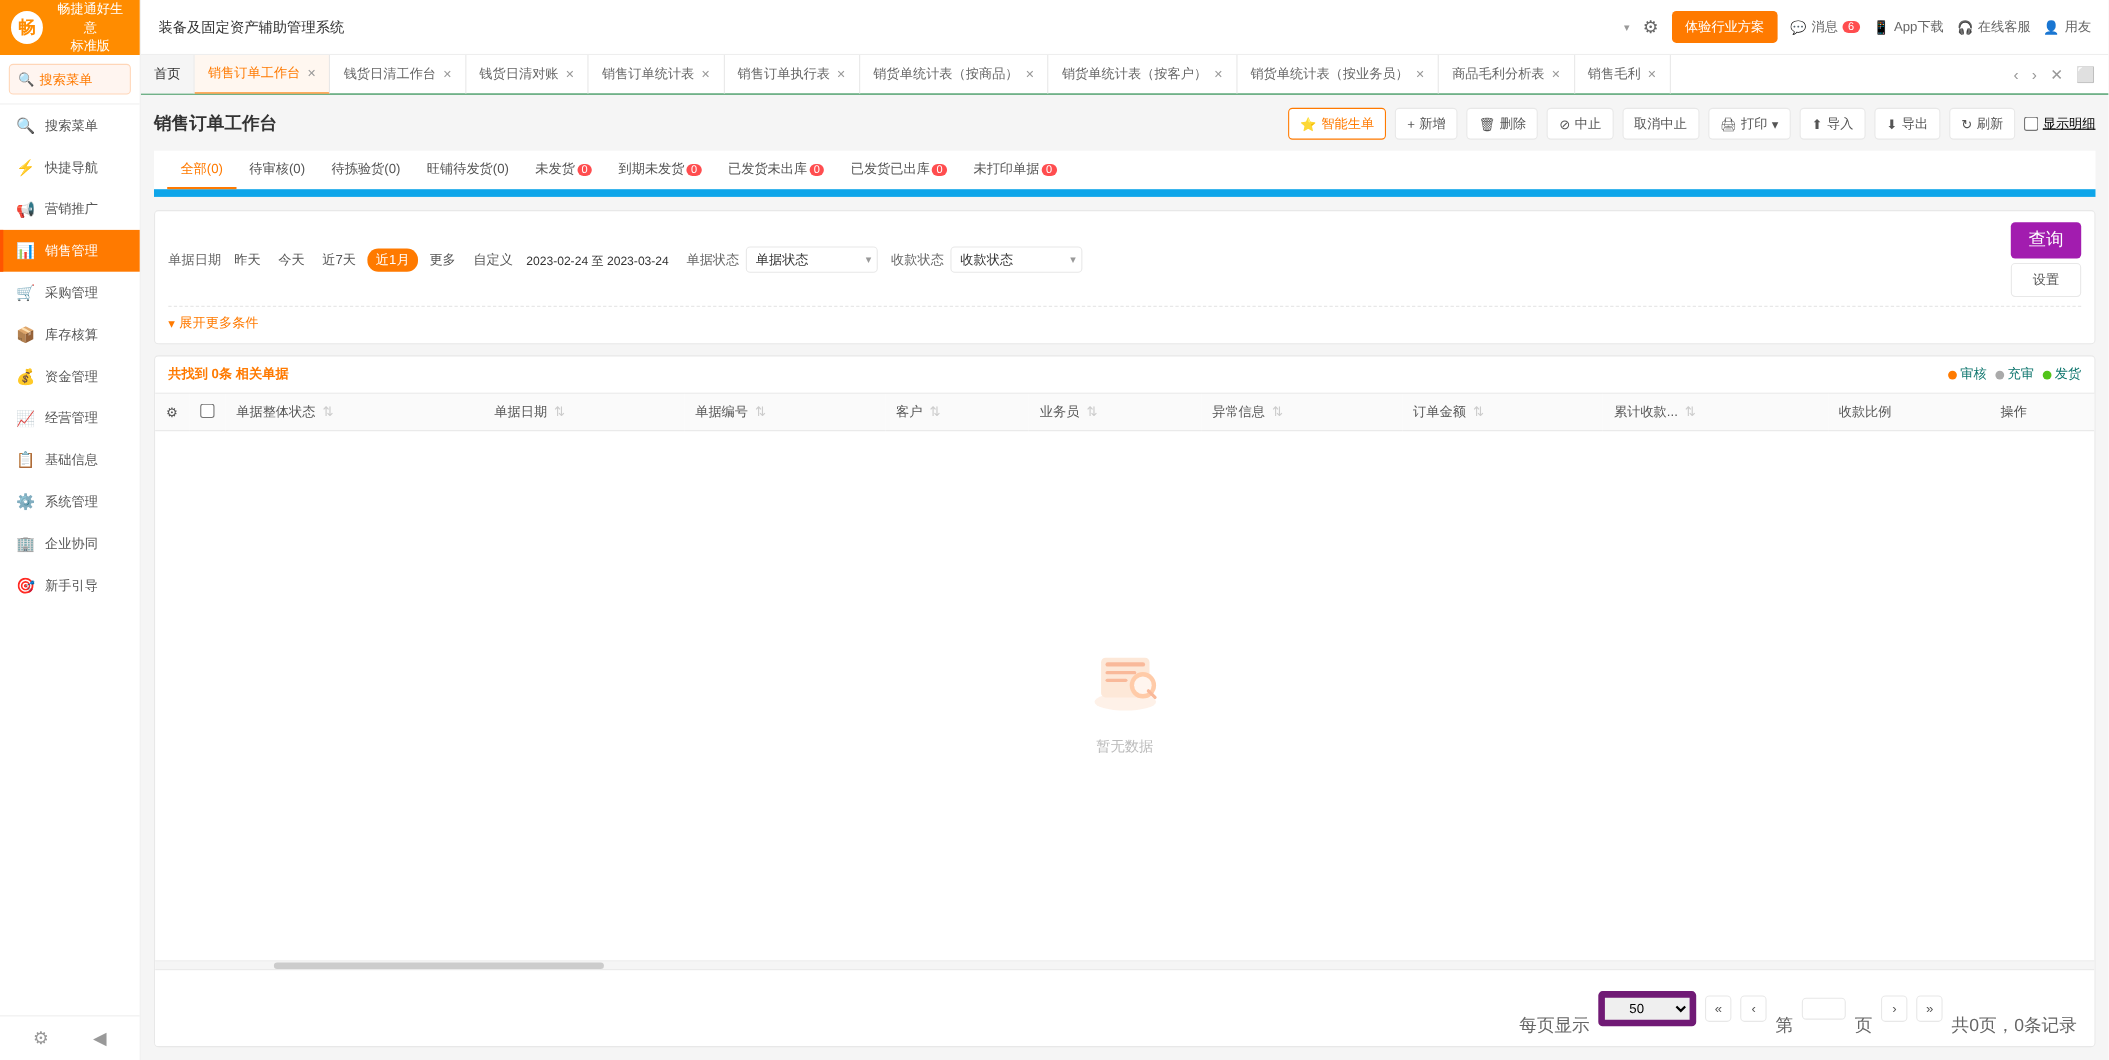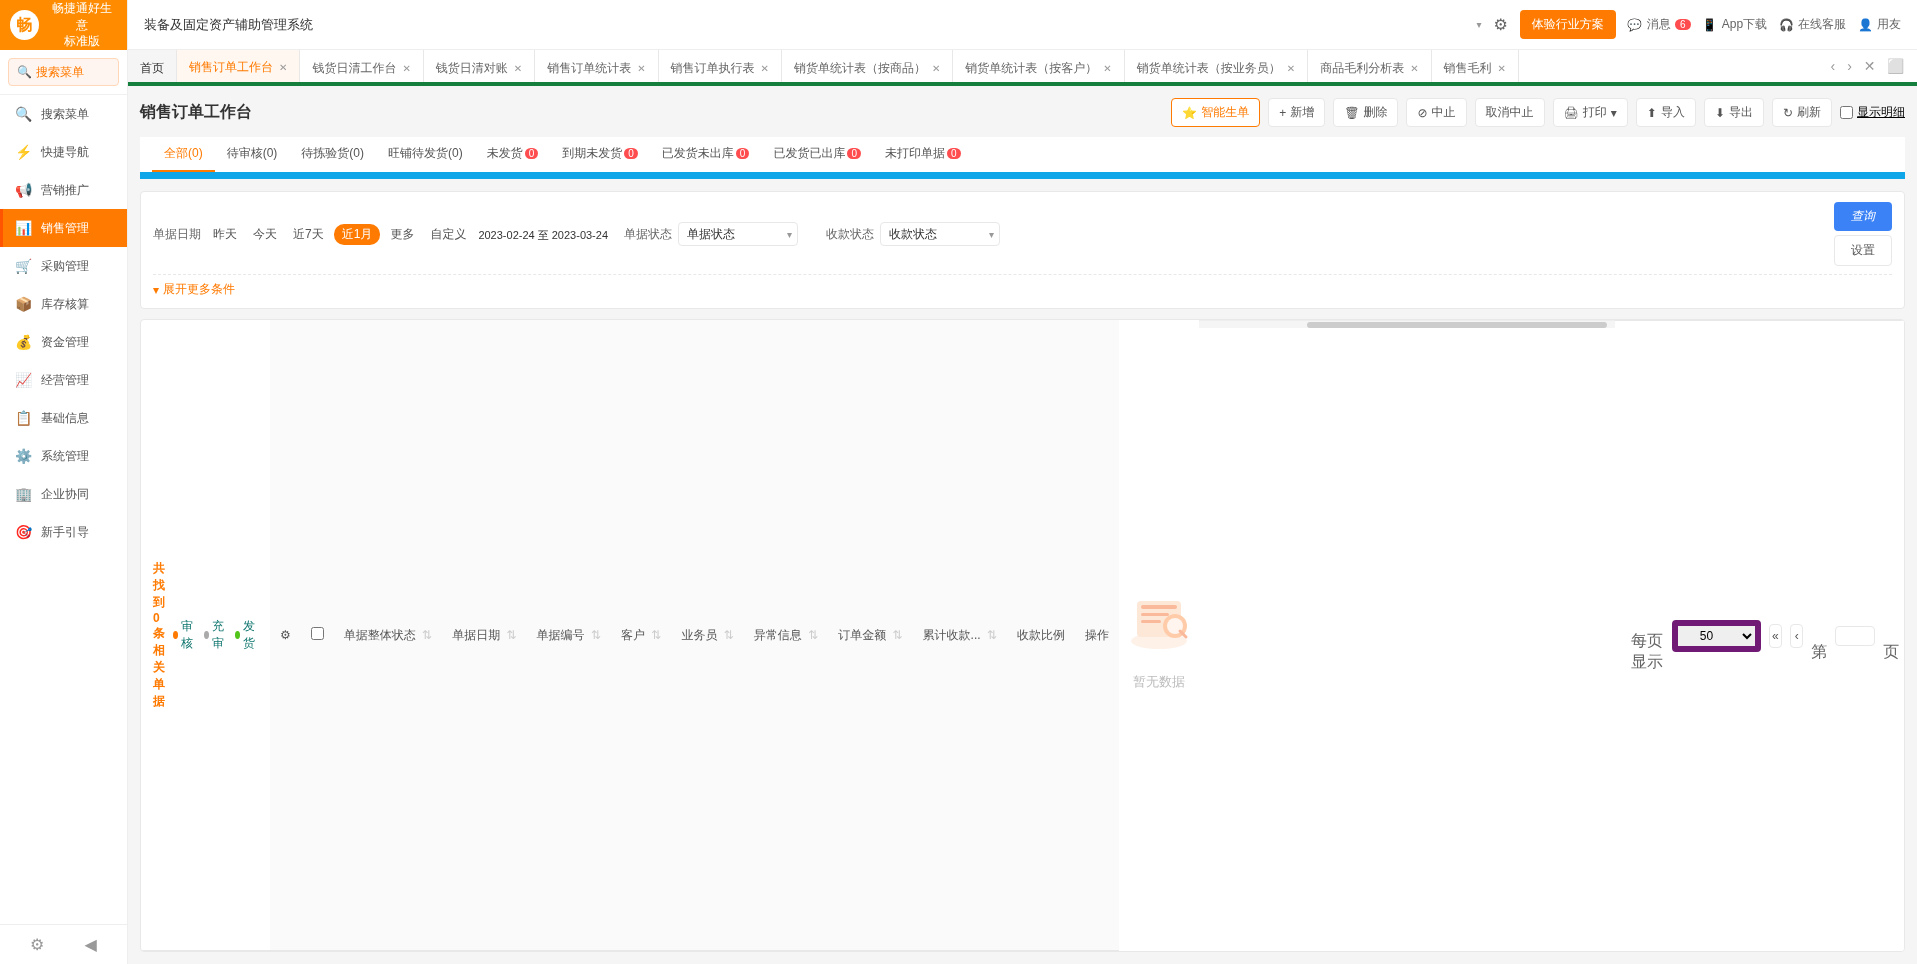--- a/index.html
+++ b/index.html
@@ -26,21 +26,21 @@
     .top-header { height: 50px; background: #fff; border-bottom: 1px solid #eee; display: flex; align-items: center; padding: 0 16px; gap: 12px; }
     .system-title { color: #333; font-size: 13px; flex: 1; }
     .header-actions { display: flex; align-items: center; gap: 12px; }
     .header-btn { background: none; border: none; cursor: pointer; color: #666; display: flex; align-items: center; gap: 4px; font-size: 12px; }
     .experience-btn { background: #ff7a00; color: #fff; border: none; border-radius: 4px; padding: 6px 12px; cursor: pointer; font-size: 12px; }
     .badge { background: #ff4d4f; color: #fff; border-radius: 8px; padding: 0 5px; font-size: 10px; min-width: 16px; text-align: center; }
     .gear-icon { font-size: 16px; color: #666; cursor: pointer; }
     .dropdown-arrow { font-size: 10px; color: #999; }
 
     
-    .tab-bar { background: #fff; border-bottom: 4px solid #15803d; display: flex; height: 36px; overflow: hidden; }
+    .tab-bar { background: #fff; border-bottom: 1px solid #15803d; display: flex; align-items: center; height: 36px; overflow: hidden; }
     .tab-item { display: flex; align-items: center; height: 36px; padding: 0 12px; gap: 6px; cursor: pointer; color: #666; border-right: 1px solid #e8e8e8; font-size: 12px; white-space: nowrap; flex-shrink: 0; }
     .tab-item.active { background: #fff7f0; color: #ff7a00; border-bottom: 2px solid #ff7a00; }
     .tab-item.home { background: #f5f5f5; color: #333; }
     .tab-close { font-size: 10px; color: #999; cursor: pointer; }
     .tab-bar-actions { margin-left: auto; display: flex; align-items: center; gap: 4px; padding: 0 8px; }
     .tab-bar-action-btn { background: none; border: none; cursor: pointer; color: #999; font-size: 14px; padding: 2px 4px; }
 
     
     .page-content { flex: 1; display: flex; flex-direction: column; overflow: hidden; padding: 12px; }
     .page-header { display: flex; align-items: center; justify-content: space-between; margin-bottom: 10px; }
@@ -61,26 +61,26 @@
     .filter-item { display: flex; align-items: center; gap: 6px; }
     .filter-label { color: #666; font-size: 12px; white-space: nowrap; }
     .filter-dates { display: flex; align-items: center; gap: 4px; font-size: 12px; color: #666; }
     .date-btn { padding: 2px 6px; border-radius: 3px; cursor: pointer; color: #555; }
     .date-btn.active { background: #ff7a00; color: #fff; border-radius: 10px; padding: 2px 8px; }
     .date-range { color: #333; font-size: 11px; margin-top: 2px; }
     .filter-select { border: 1px solid #e8e8e8; border-radius: 4px; padding: 4px 24px 4px 8px; color: #333; background: #fff; cursor: pointer; font-size: 12px; min-width: 120px; appearance: none; position: relative; }
     .select-wrapper { position: relative; display: inline-block; }
     .select-wrapper::after { content: '▾'; position: absolute; right: 6px; top: 50%; transform: translateY(-50%); color: #999; pointer-events: none; font-size: 10px; }
     .expand-btn { color: #ff7a00; cursor: pointer; font-size: 12px; display: flex; align-items: center; gap: 4px; }
-    .filter-query-btn { background: #3b82f6; color: #fff; border: none; border-radius: 4px; padding: 6px 16px; cursor: pointer; font-size: 12px; font-style: italic; }
+    .filter-query-btn { background: #a21caf; color: #fff; border: none; border-radius: 4px; padding: 6px 16px; cursor: pointer; font-size: 16px; }
     .filter-set-btn { background: #fff; color: #555; border: 1px solid #e8e8e8; border-radius: 4px; padding: 6px 16px; cursor: pointer; font-size: 12px; }
     .filter-actions-right { display: flex; flex-direction: column; gap: 4px; margin-left: auto; }
 
     
-    .table-area { flex: 1; background: #fff; border-radius: 4px; border: 1px solid #e8e8e8; display: flex; flex-direction: row; overflow: hidden; }
+    .table-area { flex: 1; background: #fff; border-radius: 4px; border: 1px solid #e8e8e8; display: flex; flex-direction: column; overflow: hidden; }
     .table-toolbar { display: flex; align-items: center; padding: 8px 12px; border-bottom: 1px solid #e8e8e8; gap: 8px; }
     .table-toolbar-left { color: #666; font-size: 12px; }
     .table-toolbar-left span { color: #ff7a00; font-weight: bold; }
     .table-toolbar-right { margin-left: auto; display: flex; align-items: center; gap: 8px; }
     .toolbar-action { display: flex; align-items: center; gap: 3px; cursor: pointer; color: #0f766e; font-size: 12px; }
     .toolbar-action .dot { width: 8px; height: 8px; border-radius: 50%; display: inline-block; }
     .dot-orange { background: #ff7a00; }
     .dot-gray { background: #aaa; }
     .dot-green { background: #52c41a; }
     table { width: 100%; border-collapse: collapse; font-size: 12px; }
@@ -325,21 +325,21 @@
           <div class="filter-dates" id="date-options-container">
               <span class="date-btn">昨天</span>
               <span class="date-btn">今天</span>
               <span class="date-btn">近7天</span>
               <span class="date-btn active">近1月</span>
               <span class="date-btn">更多</span>
               <span class="date-btn">自定义</span>
             </div>
         <div class="date-range">2023-02-24 至 2023-03-24</div>
           </div>
-        <div style="display:flex;align-items:center;gap:28px;flex:1;">
+        <div style="display:flex;align-items:center;gap:12px;flex:1;">
           <div class="filter-item">
             <span class="filter-label">单据状态</span>
             <div class="select-wrapper">
               <select class="filter-select">
                 <option>单据状态</option>
               </select>
             </div>
           </div>
           <div class="filter-item">
             <span class="filter-label">收款状态</span>

